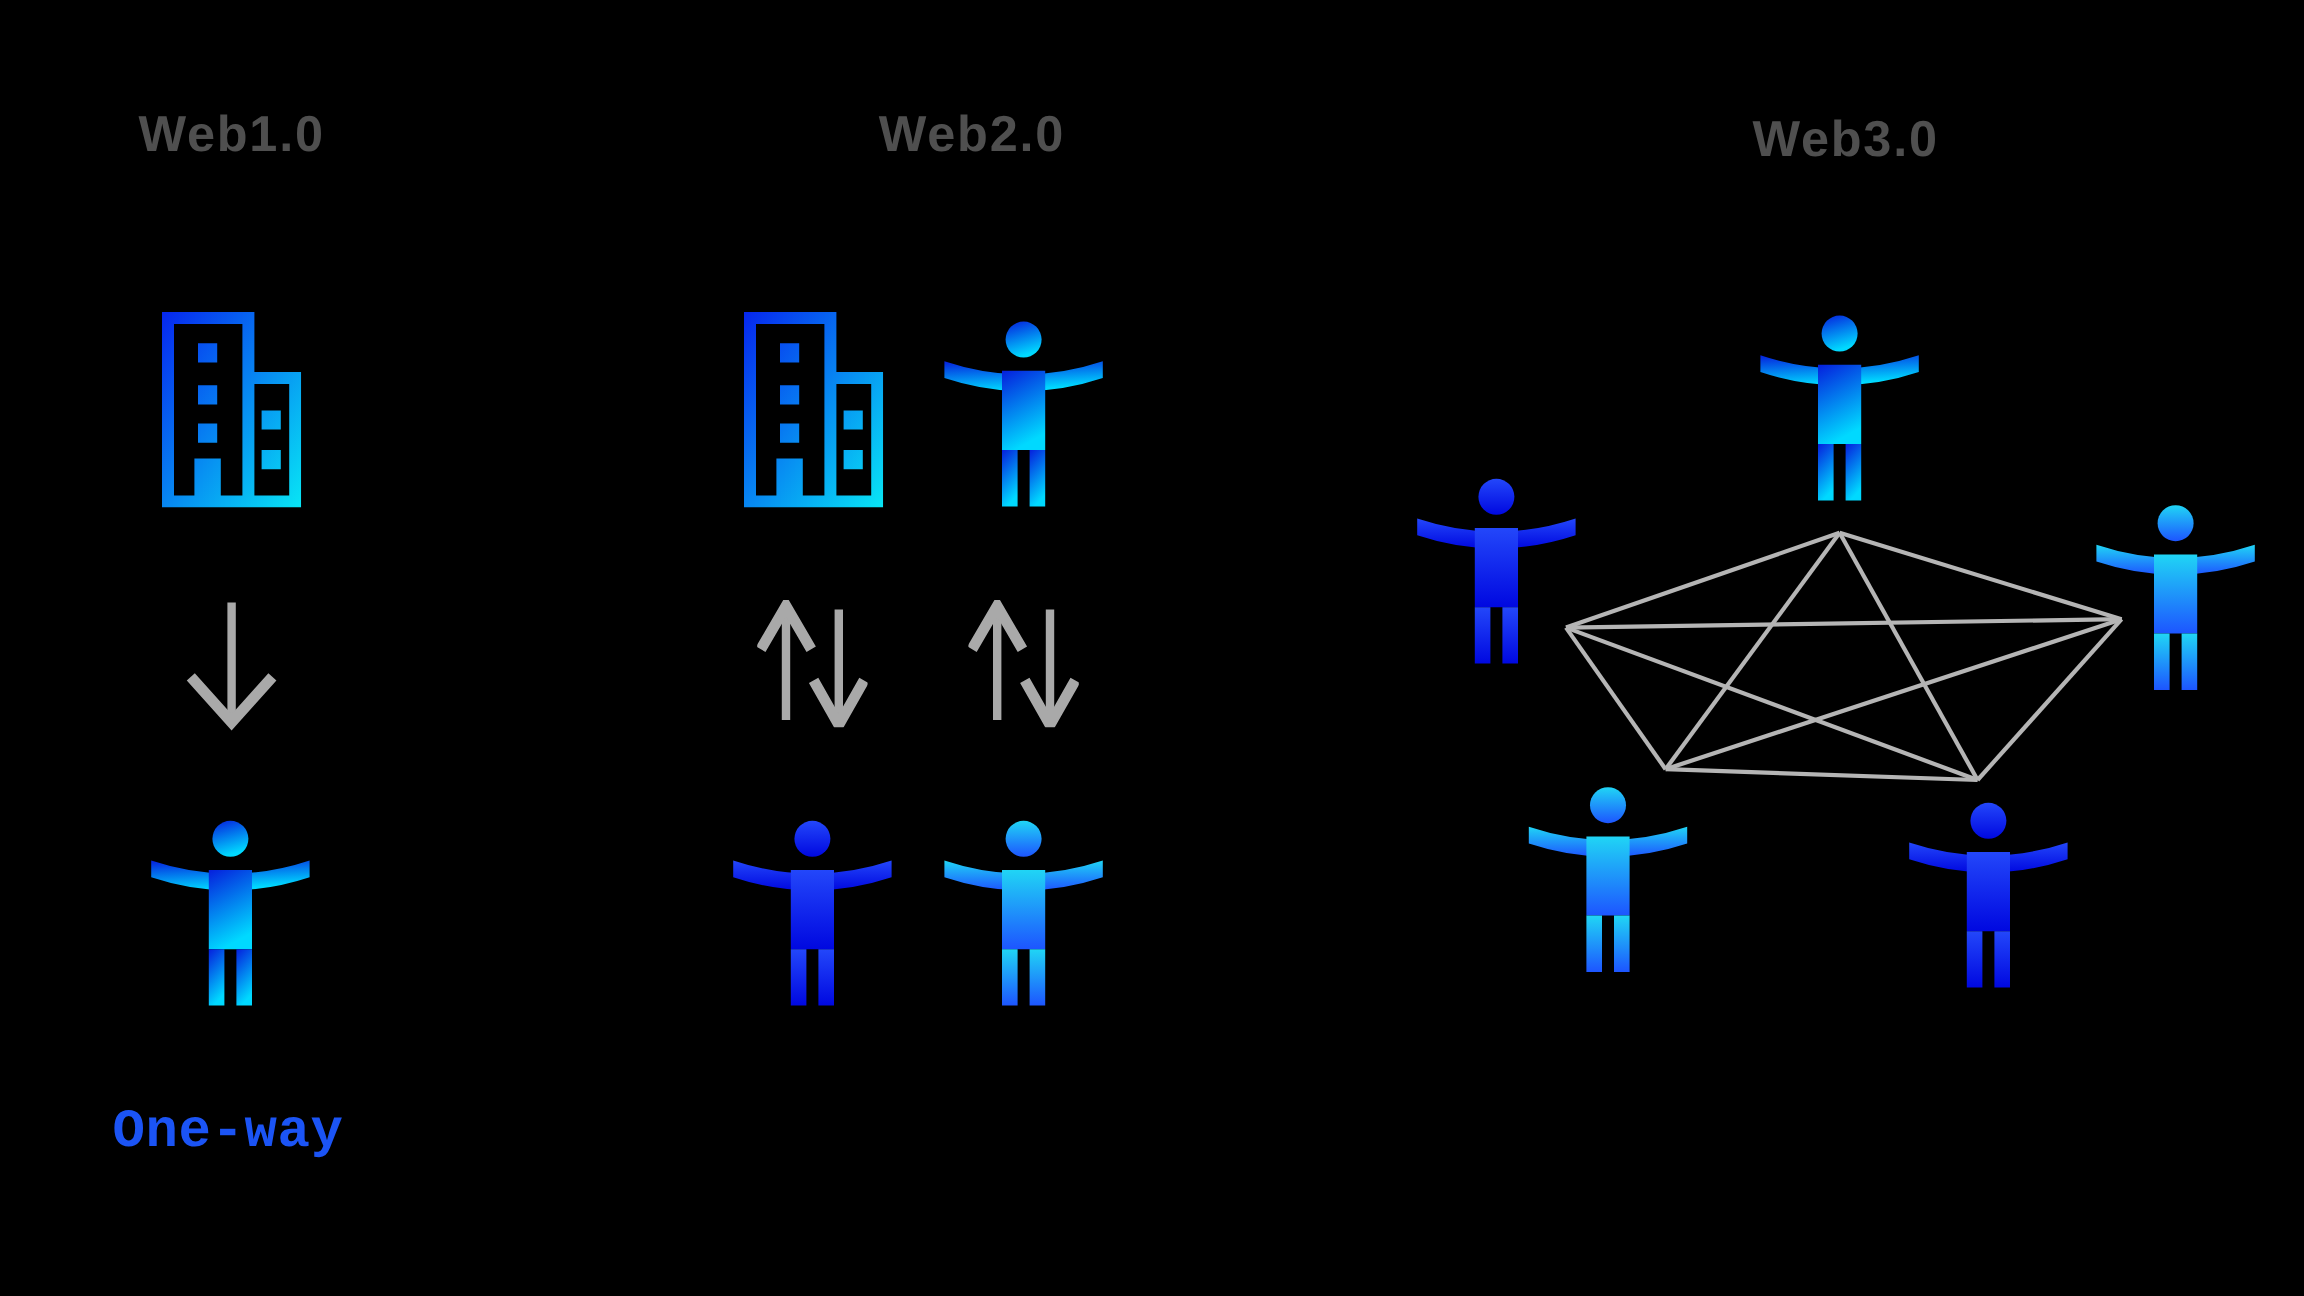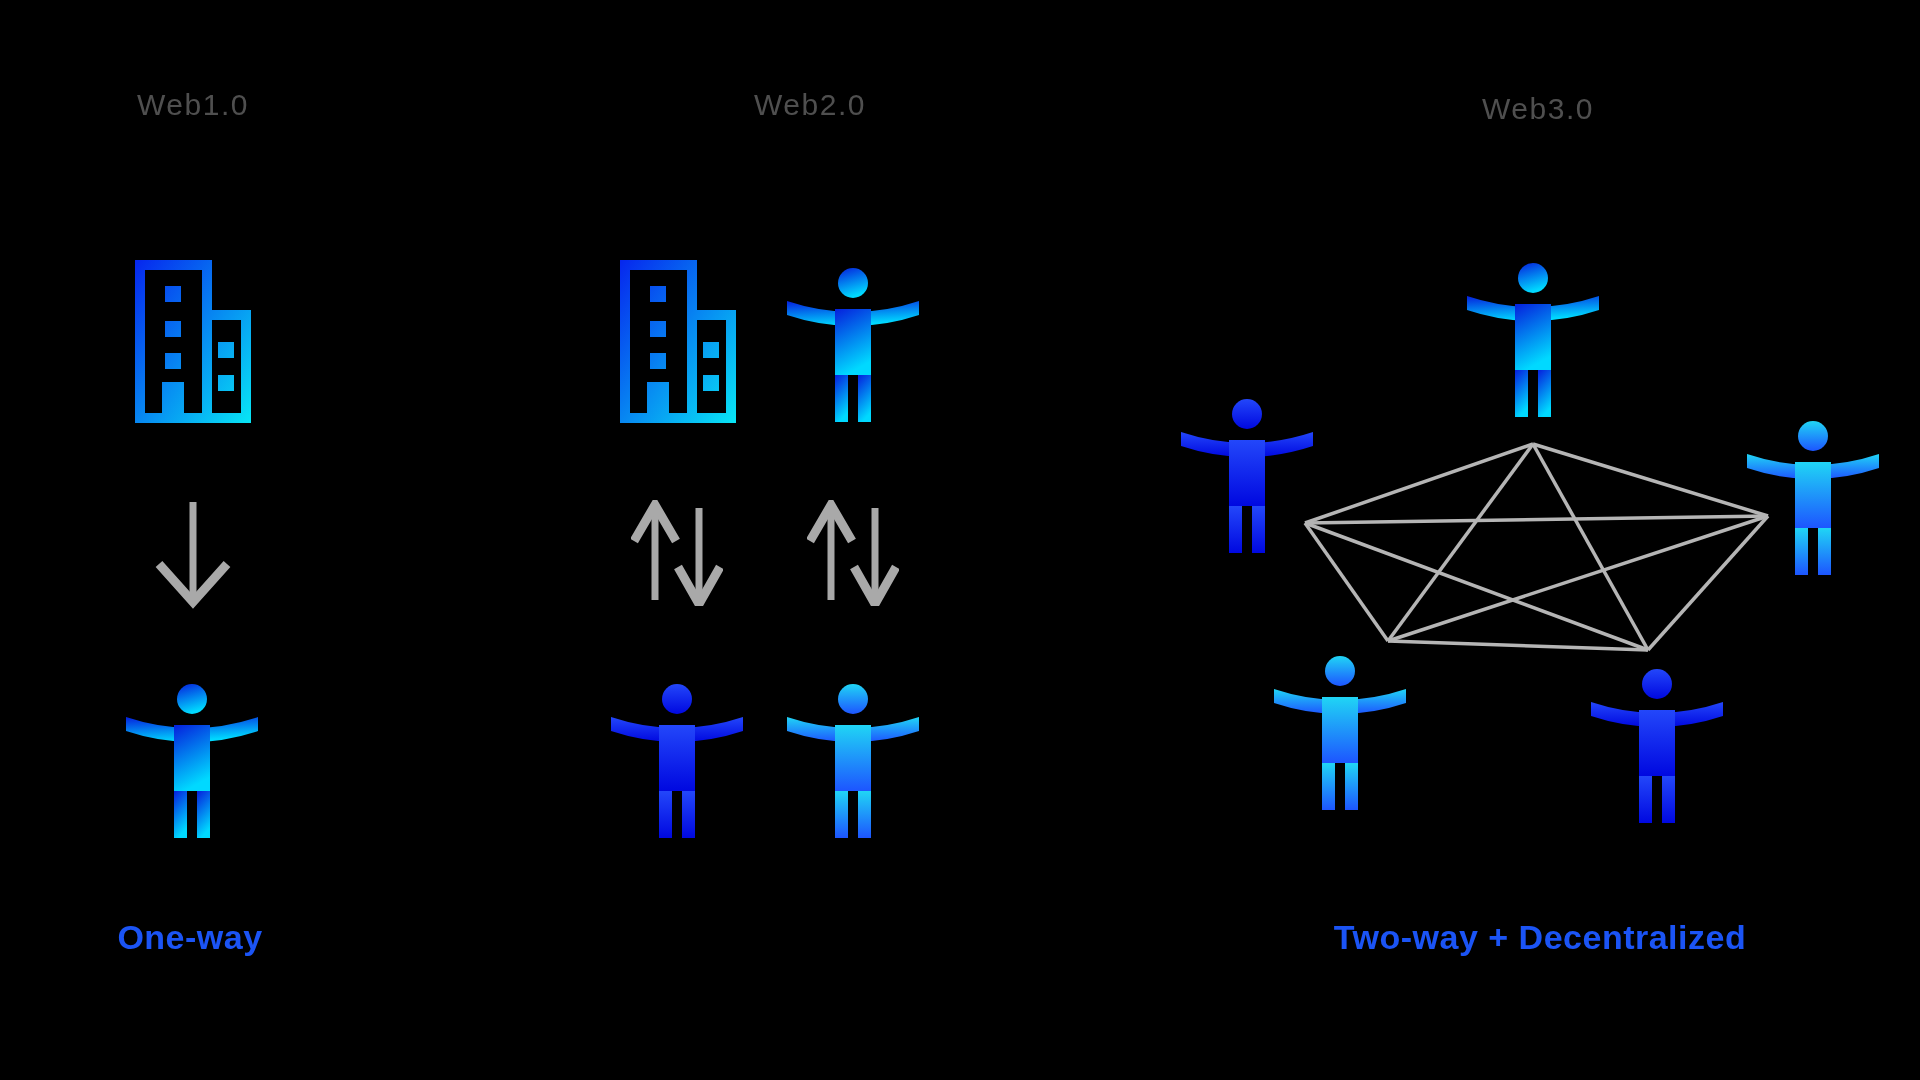--- a/index.html
+++ b/index.html
@@ -1,22 +1,22 @@
 <!DOCTYPE html>
 <html style="--bg: #000000; --title: #4f4f4f; --label: #1b54f5; --arrow: #a9a9a9; --net: #b5b5b5; --building0: #0626ee; --building1: #08e6f5; --b2c0: #051fdd; --b2c1: #00d9ff; --b2d0: #2347fa; --b2d1: #0008e0; --c2b0: #20d5f5; --c2b1: #1d55ff;"><head>
 <meta charset="utf-8">
 <style>
   html,body{margin:0;padding:0;background:#000;}
   .canvas{position:relative;width:1920px;height:1080px;background:var(--bg,#000);
           font-family:"Liberation Sans",sans-serif;overflow:hidden;}
   .abs{position:absolute;}
-  .title{position:absolute;transform:translateX(-50%);font-size:30px;font-weight:400;
+  .title{position:absolute;transform:translateX(-50%);font-size:42px;font-weight:700;
          letter-spacing:1.5px;color:var(--title,#4f4f4f);white-space:nowrap;}
-  .label{position:absolute;transform:translateX(-50%);font-size:34px;font-weight:800;
-         letter-spacing:.5px;color:var(--label,#1b54f5);white-space:nowrap;}
+  .label{position:absolute;transform:translateX(-50%);font-size:45px;font-weight:800;
+         letter-spacing:.5px;color:var(--label,#1b54f5);white-space:nowrap;font-family:Liberation Mono, monospace;}
   .net-line{stroke:var(--net,#b5b5b5);stroke-width:3.5;fill:none;}
   .arrow-shaft{stroke:var(--arrow,#a9a9a9);stroke-width:7;fill:none;stroke-linecap:butt;}
   .arrow-head{stroke:var(--arrow,#a9a9a9);stroke-width:9;fill:none;stroke-linejoin:miter;stroke-linecap:butt;}
   .s-building0{stop-color:var(--building0,#0626ee);} .s-building1{stop-color:var(--building1,#08e6f5);}
   .s-b2c0{stop-color:var(--b2c0,#051fdd);} .s-b2c1{stop-color:var(--b2c1,#00d9ff);}
   .s-b2d0{stop-color:var(--b2d0,#2347fa);} .s-b2d1{stop-color:var(--b2d1,#0008e0);}
   .s-c2b0{stop-color:var(--c2b0,#20d5f5);} .s-c2b1{stop-color:var(--c2b1,#1d55ff);}
 </style>
 </head>
 <body>
@@ -143,15 +143,14 @@
   </svg>
 
   <svg class="abs" style="left:1272px;top:655px" width="136" height="156" viewBox="0 0 136 156">
     <use href="#sym-person" fill="url(#g-c2b)"></use>
   </svg>
 
   <svg class="abs" style="left:1589px;top:668px" width="136" height="156" viewBox="0 0 136 156">
     <use href="#sym-person" fill="url(#g-b2d)"></use>
   </svg>
 
-  <div class="label" style="left:1540px;top:918px">Two-way + Decentralized</div>
 
 </div>
 
 </body></html>

